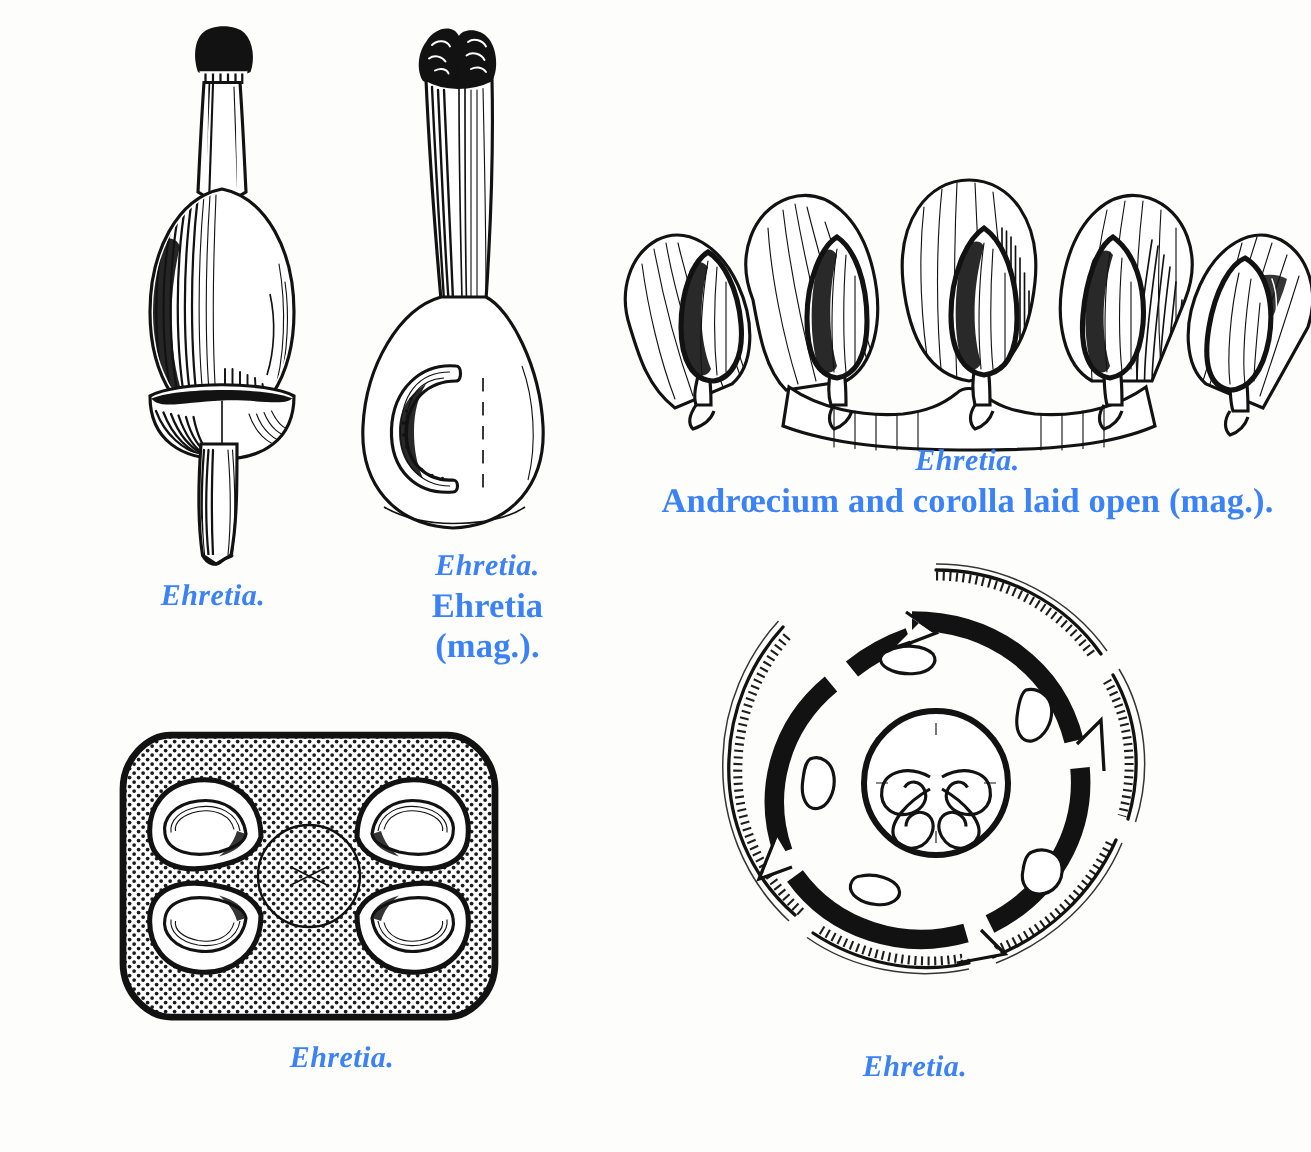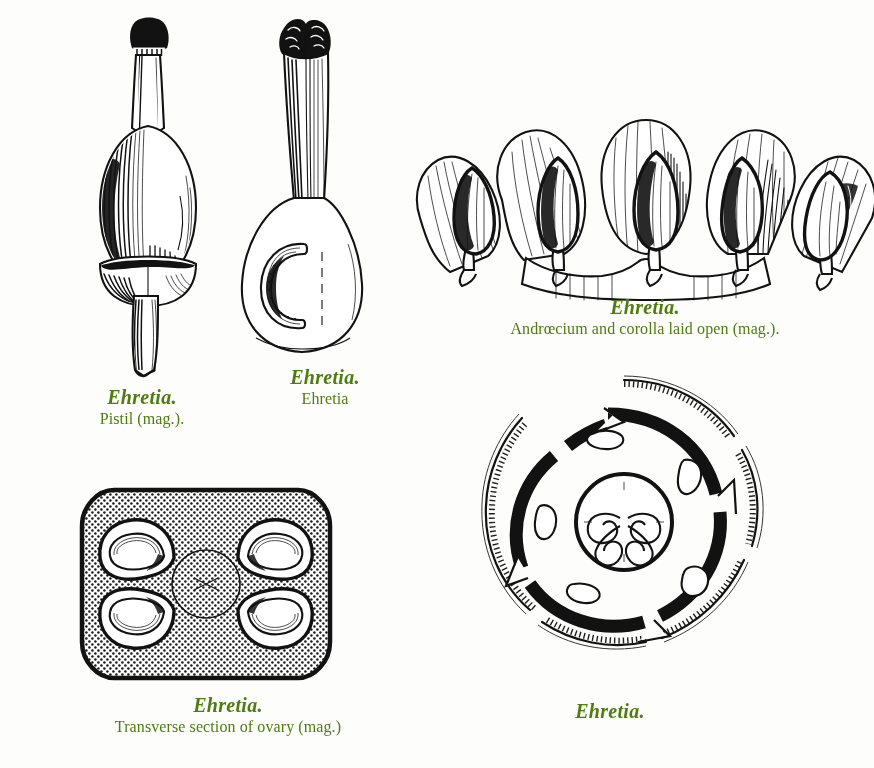--- a/index.html
+++ b/index.html
@@ -20,34 +20,34 @@
     position: absolute;
     inset: 0;
   }
   .fig {
     position: absolute;
   }
   .caption {
     position: absolute;
     text-align: center;
     line-height: 1.18;
-    color: #4d7c0f;
+    color: #3b82f6;
     letter-spacing: 0.1px;
   }
   .caption .sp {
     display: block;
     font-style: italic;
     font-size: 20px;
     font-weight: 600;
     letter-spacing: 0.3px;
   }
   .caption .ln {
     display: block;
-    font-size: 16px;
-    font-weight: 400;
+    font-size: 23px;
+    font-weight: 700;
   }
   
   #cap-pistil        { left: 42px;  top: 386px; width: 200px; }
   #cap-pistil-cut    { left: 230px; top: 366px; width: 190px; }
   #cap-androecium    { left: 416px; top: 296px; width: 458px; }
   #cap-ovary-section { left: 8px;   top: 694px; width: 440px; }
   #cap-diagram       { left: 490px; top: 700px; width: 240px; }
 
   #fig-pistil        { left: 78px;  top: 8px;   width: 140px; height: 370px; }
   #fig-pistil-cut    { left: 228px; top: 8px;   width: 148px; height: 358px; }
@@ -663,35 +663,34 @@
 
         <g class="ink hair">
           <path d="M168 112 L168 120 M168 184 L168 192 M128 152 L136 152 M200 152 L208 152"></path>
         </g>
       </g>
     </svg>
   </div>
 
   <div class="caption" id="cap-pistil">
     <span class="sp">Ehretia.</span>
-    <span class="ln">Pistil (mag.).</span>
   </div>
 
   <div class="caption" id="cap-pistil-cut">
     <span class="sp">Ehretia.</span>
     <span class="ln">Ehretia</span>
+    <span class="ln">(mag.).</span>
   </div>
 
   <div class="caption" id="cap-androecium">
     <span class="sp">Ehretia.</span>
     <span class="ln">Andrœcium and corolla laid open (mag.).</span>
   </div>
 
   <div class="caption" id="cap-ovary-section">
     <span class="sp">Ehretia.</span>
-    <span class="ln">Transverse section of ovary  (mag.)</span>
   </div>
 
   <div class="caption" id="cap-diagram">
     <span class="sp">Ehretia.</span>
   </div>
 
 </div>
 
 </body></html>

